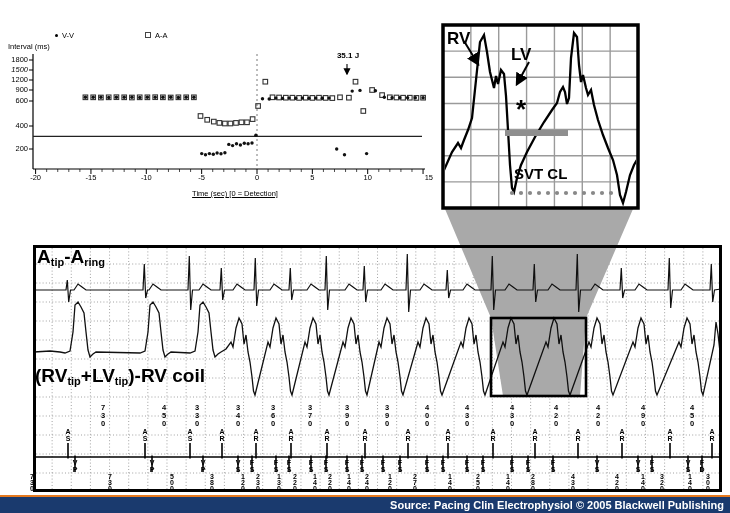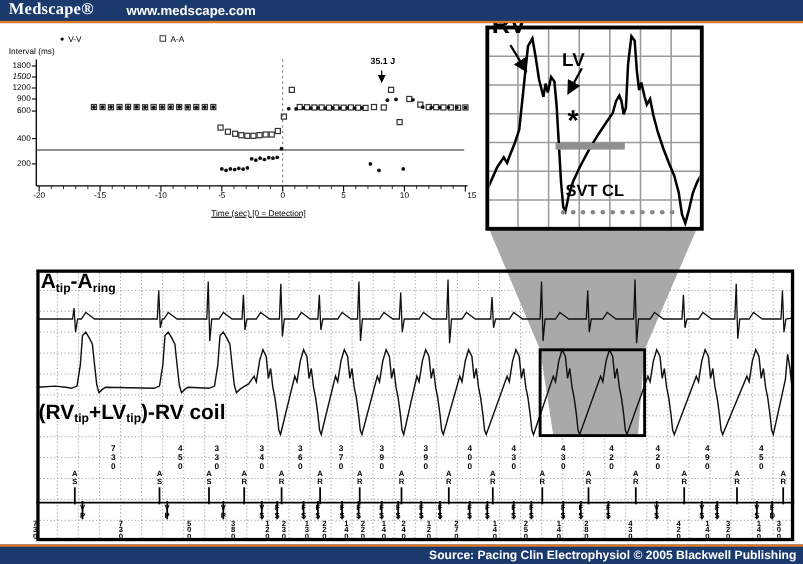--- a/index.html
+++ b/index.html
@@ -345,21 +345,21 @@
     </span>
     <div class="ann35">35.1 J</div>
 
     <div class="lead" style="left:37px;top:246px;">
       <span>A</span><sub>tip</sub><span>-A</span><sub>ring</sub>
     </div>
     <div class="lead" style="left:35px;top:365px;">
       <span>(RV</span><sub>tip</sub><span>+LV</span><sub>tip</sub><span>)-RV coil</span>
     </div>
 
-    <div class="insetlbl" style="left:447px;top:9px;font-size:23px">RV</div>
+    <div class="insetlbl" style="left:447px;top:29px;font-size:17px">RV</div>
     <div class="insetlbl" style="left:511px;top:45px;font-size:17px">LV</div>
     <div class="insetlbl" style="left:516px;top:94px;font-size:26px">*</div>
     <div class="insetlbl" style="left:514px;top:165px;font-size:15px">SVT CL</div>
   <div class="ticklbl ytick" style="left: 6px; top: 56px;">1800</div>
       <div class="ticklbl ytick" style="left: 6px; top: 66px; font-style: italic;">1500</div>
       <div class="ticklbl ytick" style="left: 6px; top: 76px;">1200</div>
       <div class="ticklbl ytick" style="left: 6px; top: 86px;">900</div>
       <div class="ticklbl ytick" style="left: 6px; top: 97px;">600</div>
       <div class="ticklbl ytick" style="left: 6px; top: 122px;">400</div>
       <div class="ticklbl ytick" style="left: 6px; top: 145px;">200</div>
@@ -725,21 +725,17 @@
         <span>4</span>
         <span>0</span>
       </div>
       <div class="vstack nb" style="left: 703.5px; top: 473.5px;">
         <span>3</span>
         <span>0</span>
         <span>0</span>
       </div>
     </div>
 
-  <div class="hdr">
-    <div class="logo">Medscape®</div>
-    <div class="url">www.medscape.com</div>
-  </div>
   <div class="ftr">
     <div>Source: Pacing Clin Electrophysiol © 2005 Blackwell Publishing</div>
   </div>
 
 </div>
 
 </body></html>

